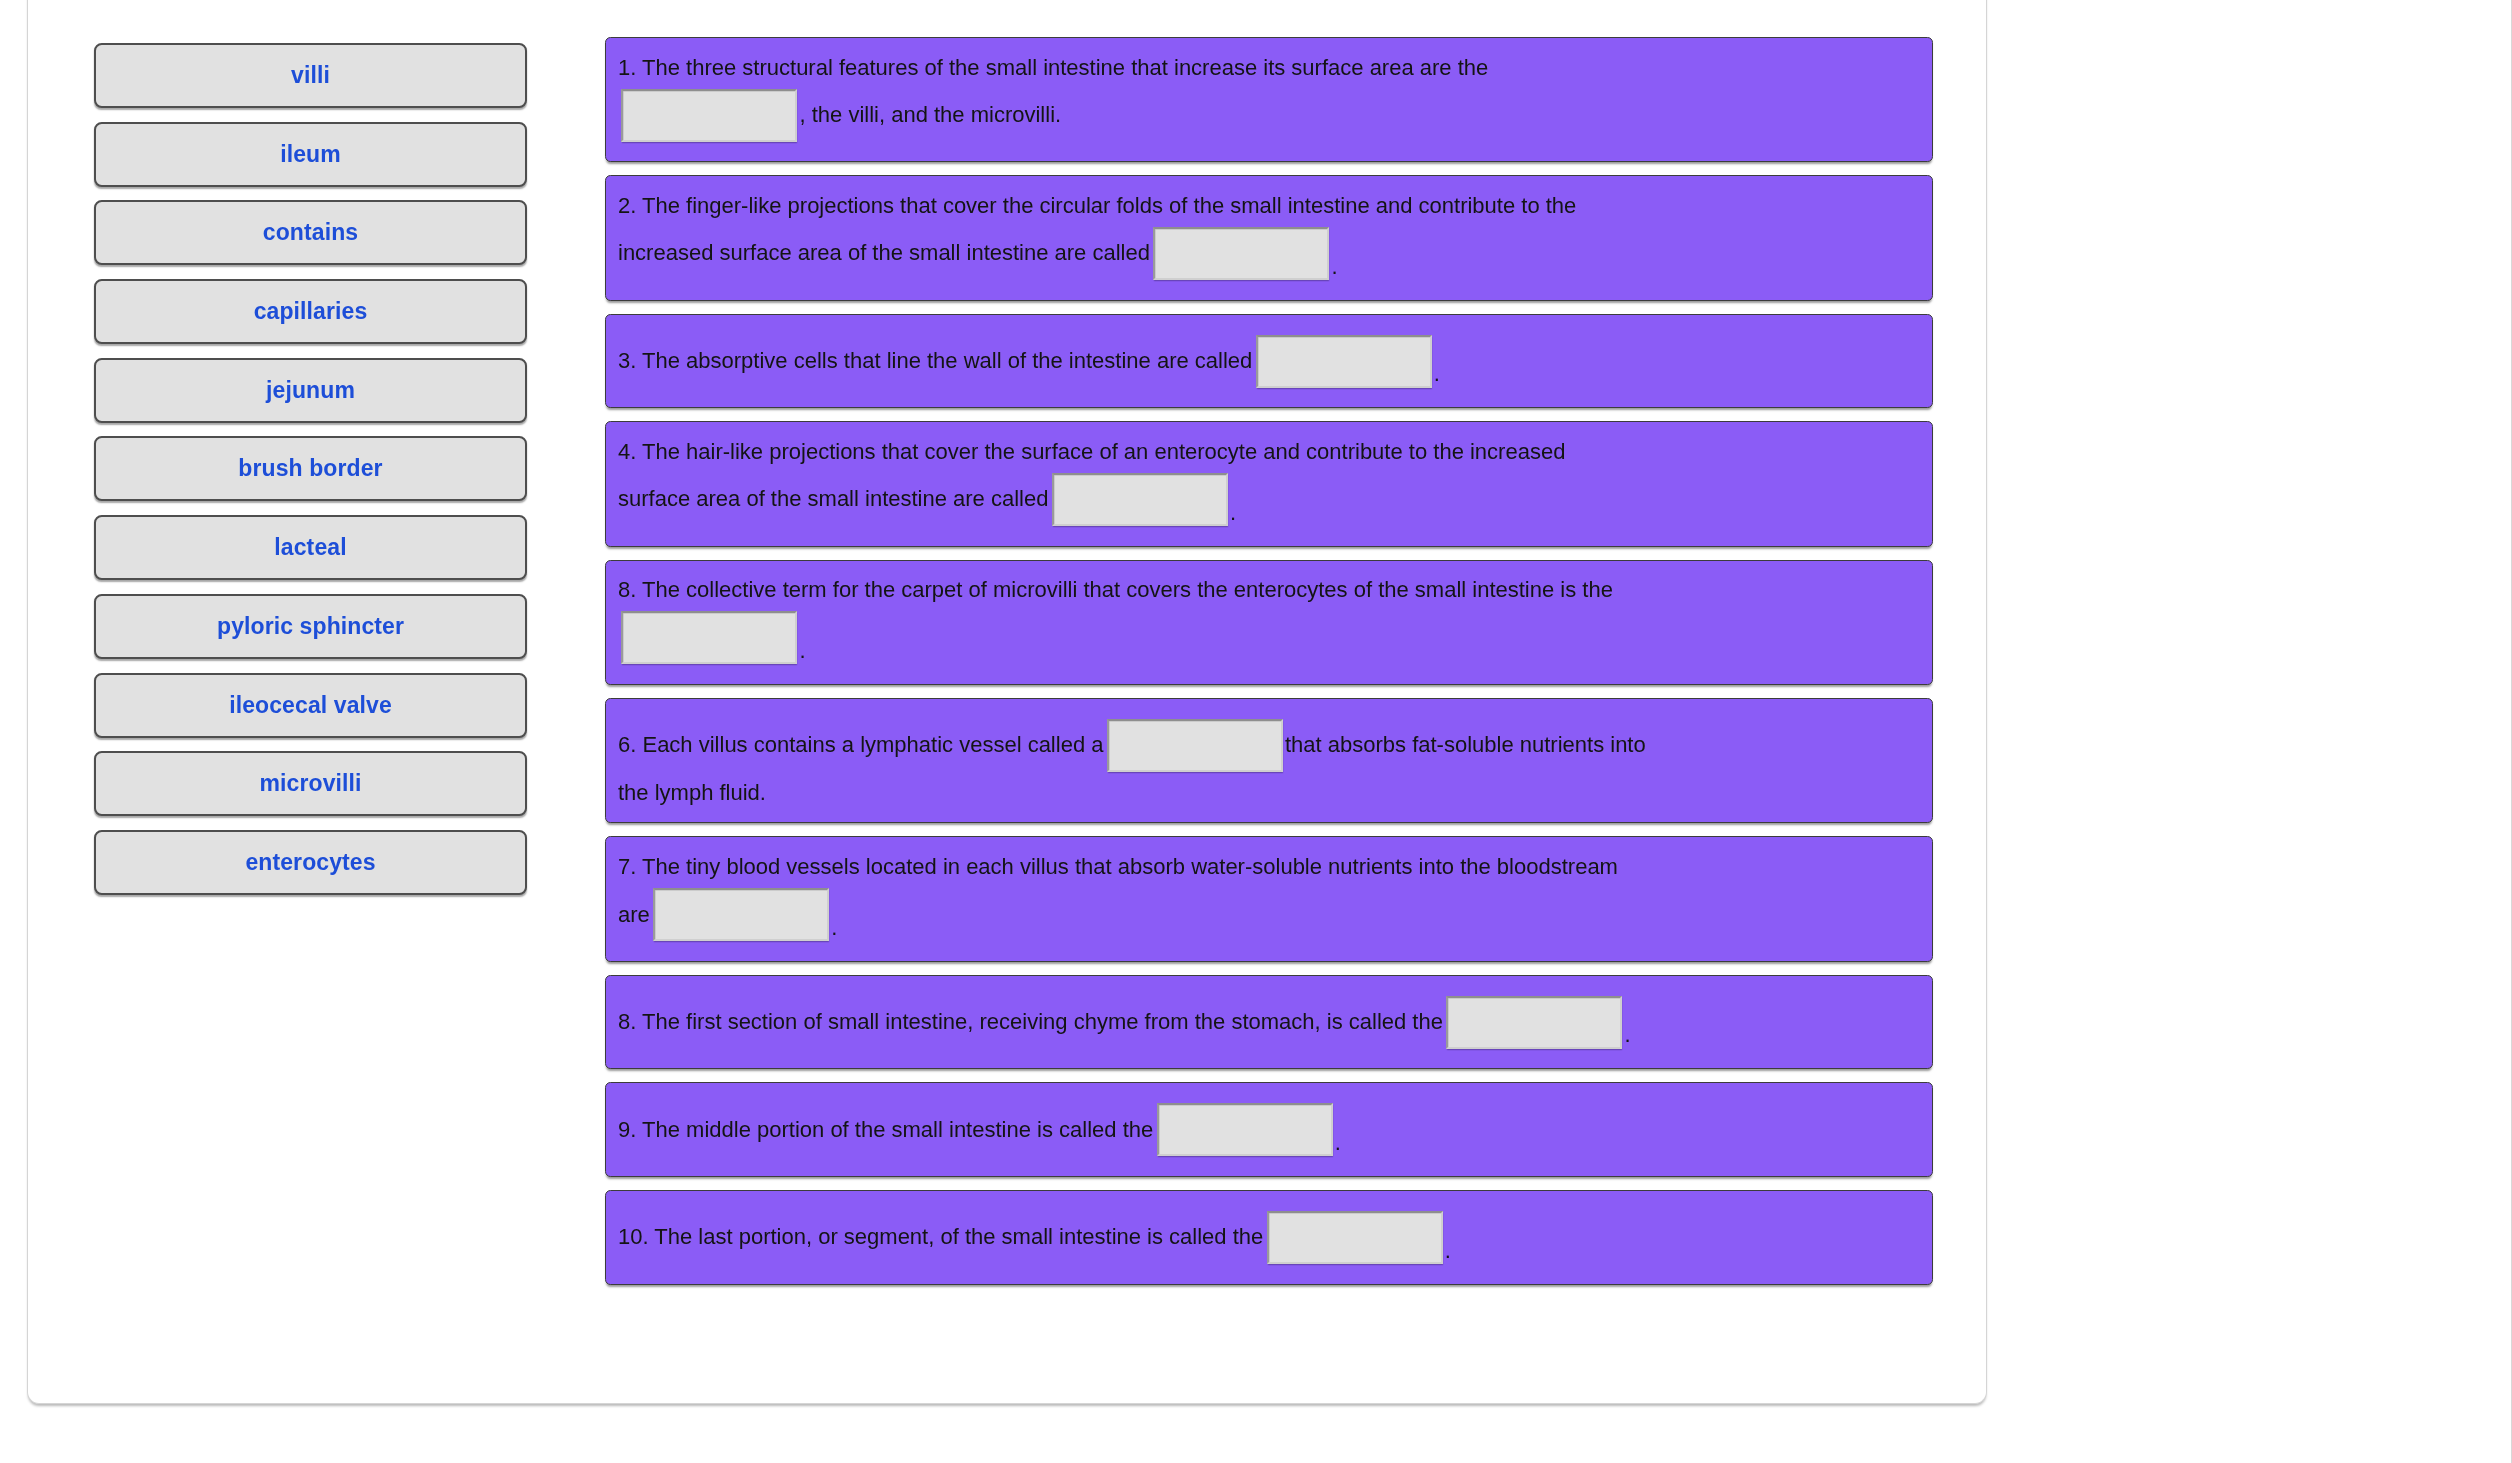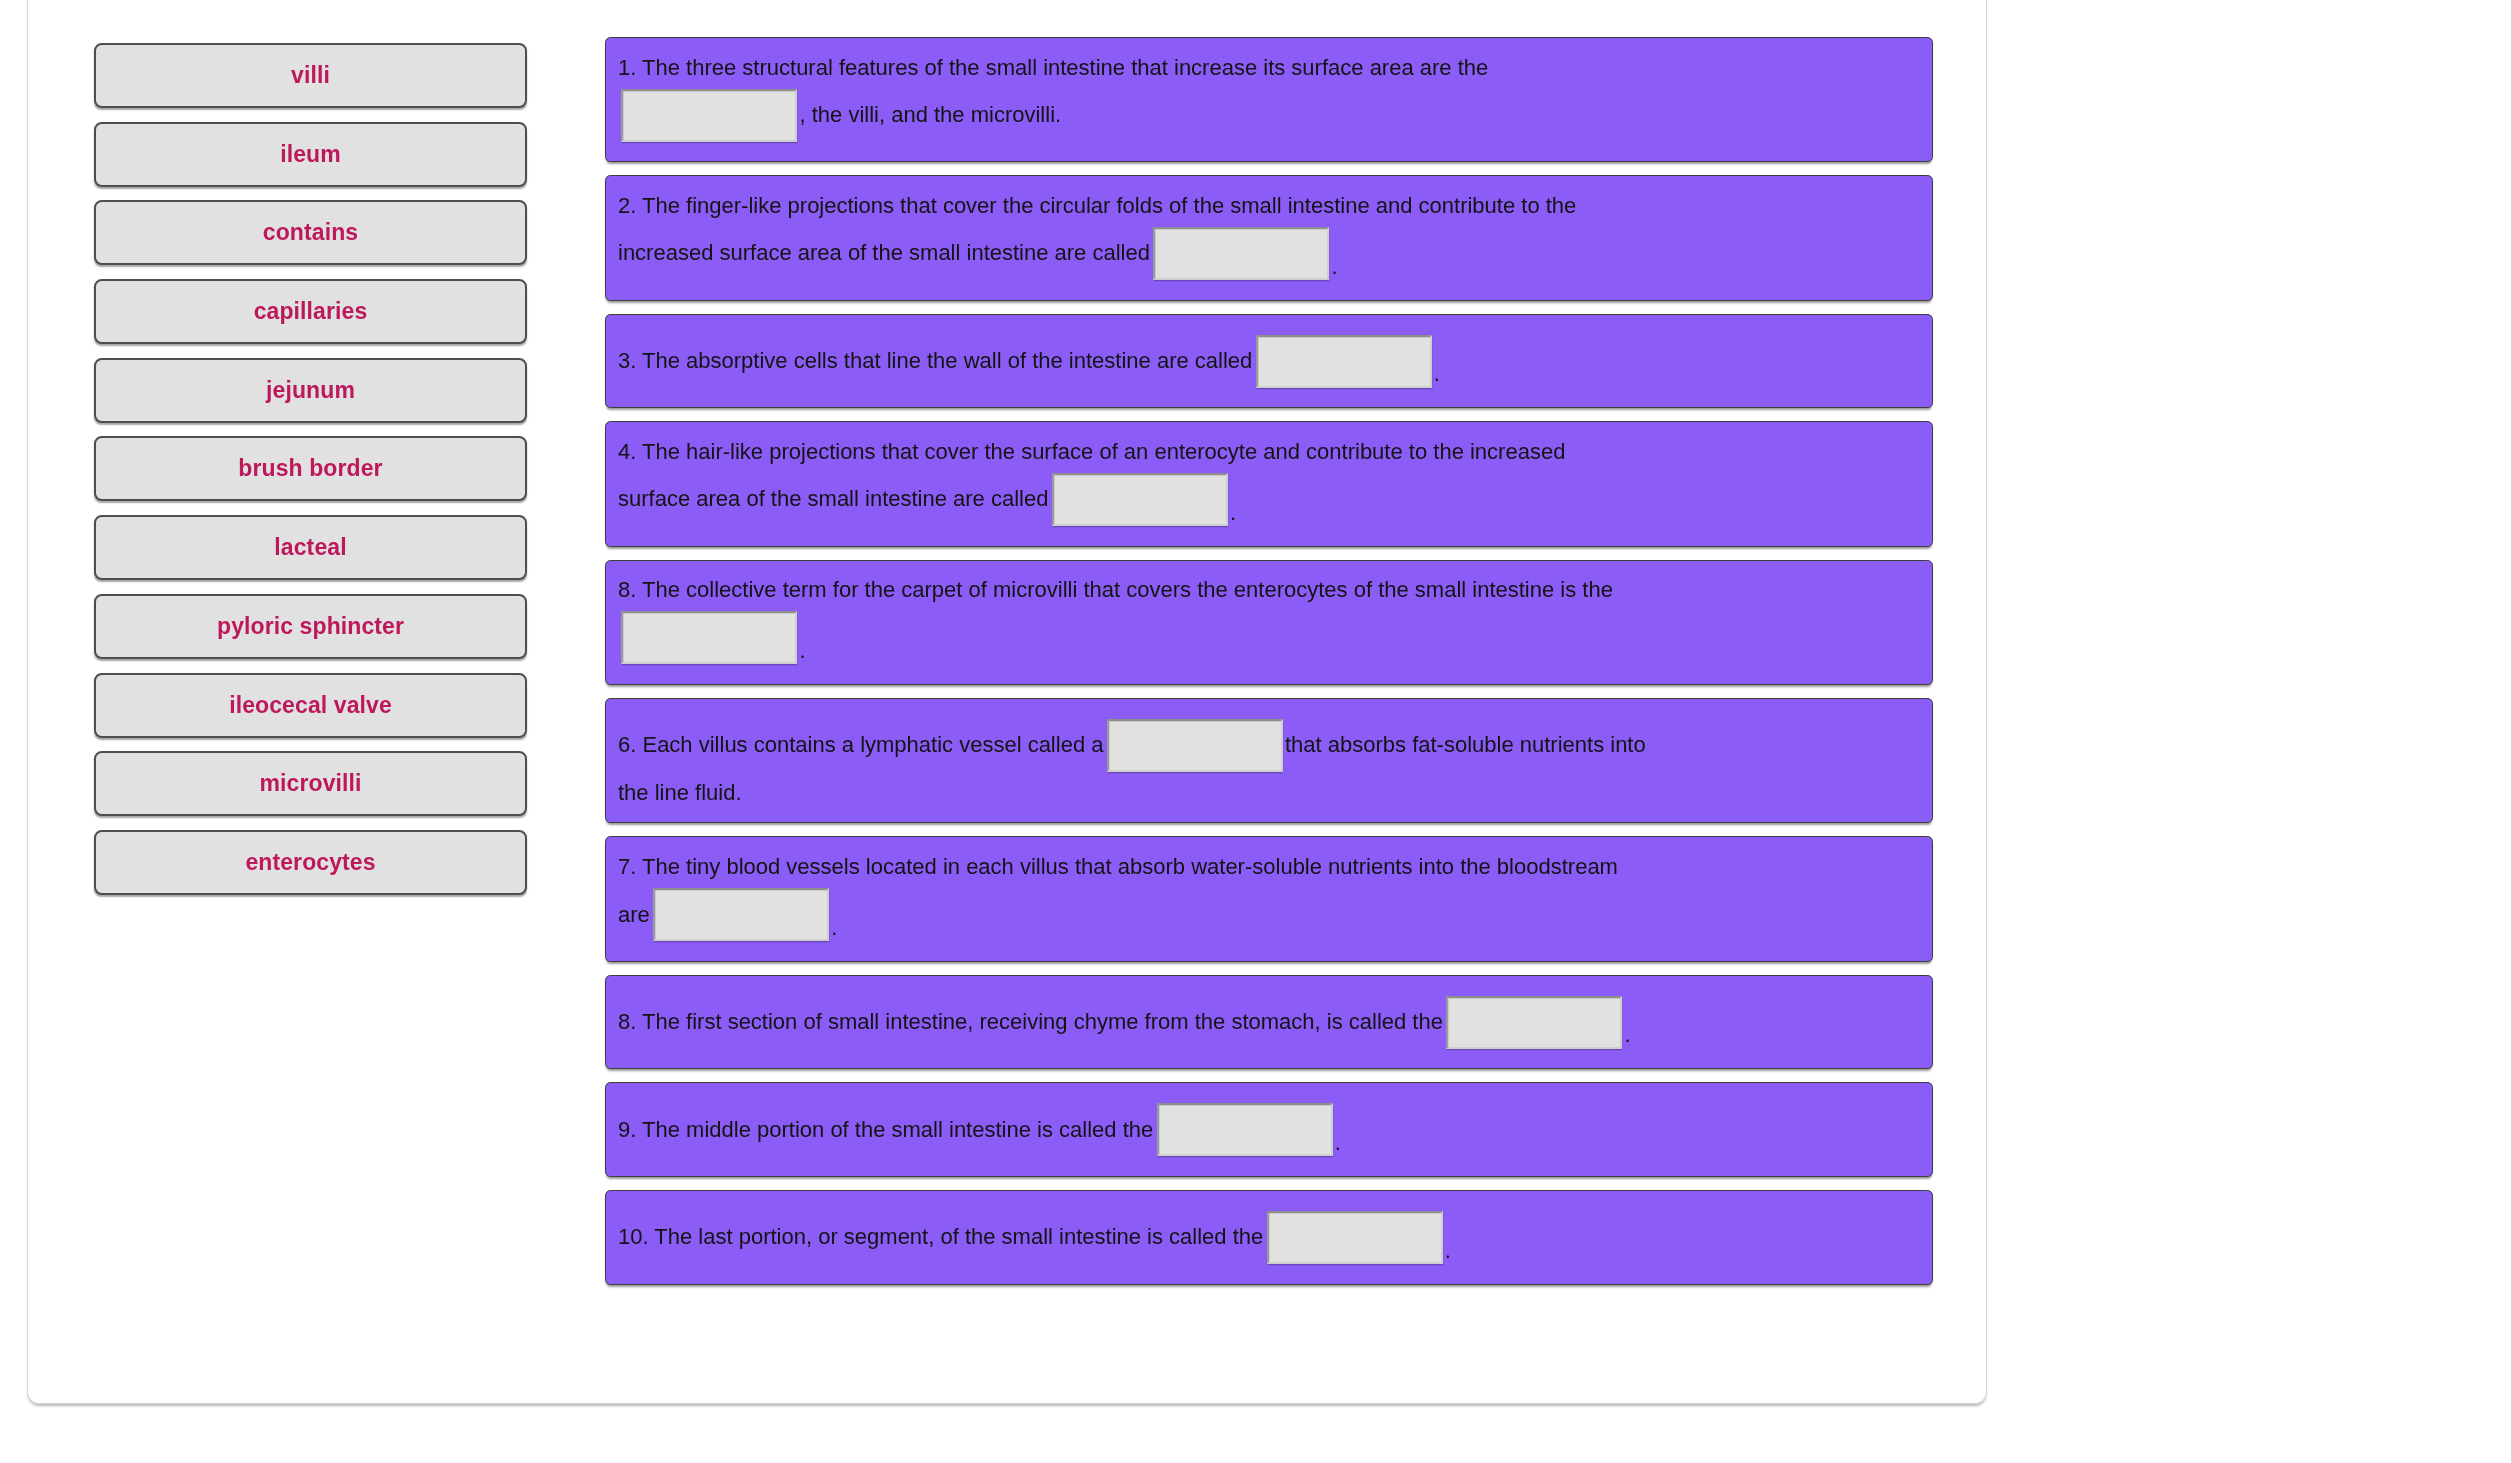--- a/index.html
+++ b/index.html
@@ -62,21 +62,21 @@
     display: flex;
     align-items: center;
     justify-content: center;
     box-sizing: border-box;
     width: 433px;
     height: 65px;
     margin-bottom: 13.7px;
     border: 2.2px solid #4e4e4e;
     border-radius: 7.7px;
     background: #e1e1e1;
-    color: #be185d;
+    color: #1d4ed8;
     font-size: 23px;
     font-weight: bold;
     letter-spacing: 0.1px;
     box-shadow: 0 2.2px 1.6px -0.5px rgba(0,0,0,0.35);
     cursor: pointer;
     user-select: none;
   }
 
   
   #question-list {
@@ -222,21 +222,21 @@
             <span class="q-punct">.</span>
           </div>
         </div>
         <div class="question-card">
           <div class="q-line">
             <span class="q-text">6. Each villus contains a lymphatic vessel called a</span>
             <span class="q-blank w-xl"></span>
             <span class="q-text">that absorbs fat-soluble nutrients into</span>
           </div>
           <div class="q-line">
-            <span class="q-text">the line fluid.</span>
+            <span class="q-text">the lymph fluid.</span>
           </div>
         </div>
         <div class="question-card">
           <div class="q-line">
             <span class="q-text">7. The tiny blood vessels located in each villus that absorb water-soluble nutrients into the bloodstream</span>
           </div>
           <div class="q-line">
             <span class="q-text">are</span>
             <span class="q-blank w-xl"></span>
             <span class="q-punct">.</span>

